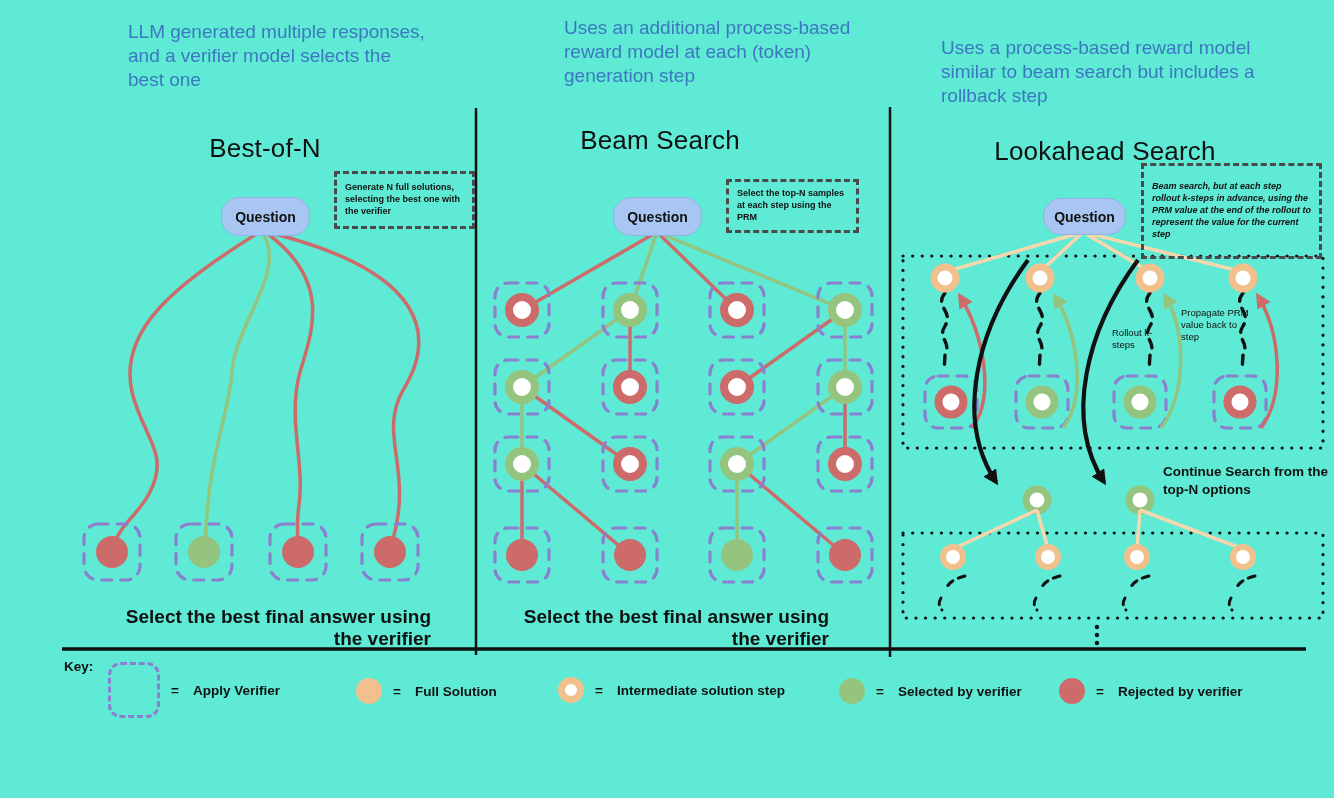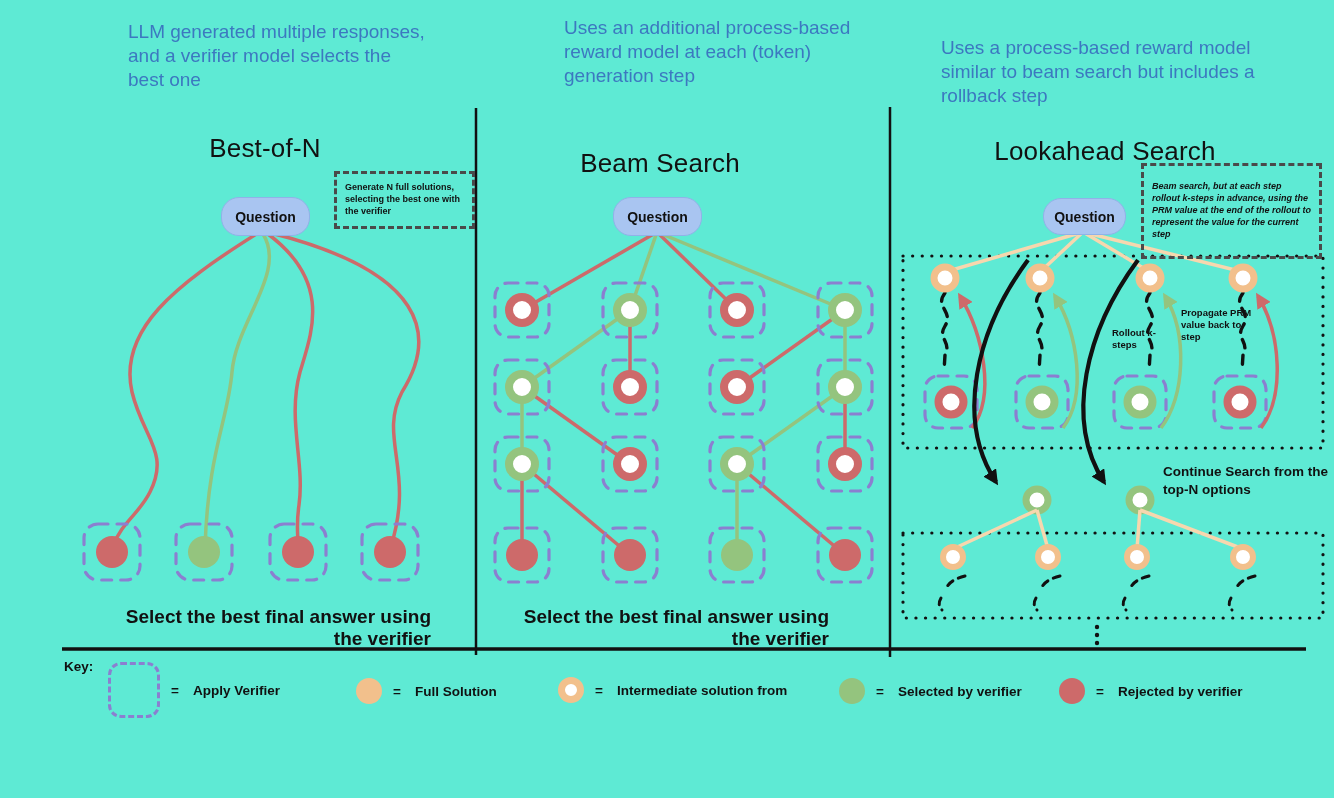--- a/index.html
+++ b/index.html
@@ -5,21 +5,21 @@
   html,body{margin:0;padding:0;background:#ffffff;font-family:"Liberation Sans",sans-serif;}
   .canvas{position:relative;width:1334px;height:798px;background:#5eead4;overflow:hidden;}
   svg.art{position:absolute;left:0;top:0;width:1334px;height:798px;}
   .ann{position:absolute;font-size:19px;line-height:1.26;font-weight:400;color:var(--blue);}
   .ttl{position:absolute;font-size:26px;color:#111;text-align:center;letter-spacing:.2px;margin-top:12px;}
   .qbox{position:absolute;background:var(--qfill);border:1.5px solid var(--qborder);border-radius:18px;
         display:flex;align-items:center;justify-content:center;font-weight:bold;font-size:14px;color:#111;}
   .note{position:absolute;border:3px dashed #4a4a4a;font-weight:bold;font-size:9px;line-height:1.32;
         color:#111;padding:6px 8px;display:flex;align-items:center;box-sizing:border-box;background:transparent;}
   .cap{position:absolute;font-weight:bold;font-size:19px;text-align:right;color:#111;}
-  .small-label{position:absolute;font-weight:bold;font-size:9.5px;line-height:1.28;color:#111;}
+  .small-label{position:absolute;font-weight:normal;font-size:9.5px;line-height:1.28;color:#111;}
   .mid-label{position:absolute;font-weight:bold;font-size:13.5px;line-height:1.32;color:#111;}
   .lg-key{position:absolute;font-weight:bold;font-size:13.5px;color:#111;text-align:right;}
   .lg-item{position:absolute;display:flex;align-items:center;gap:11px;font-weight:bold;font-size:13.5px;color:#111;}
   .lg-box{width:46px;height:50px;border:3px dashed var(--purple);border-radius:13px;}
   .lg-dot{width:26px;height:26px;border-radius:50%;}
   .lg-ring{width:12px;height:12px;border:7px solid var(--orange);border-radius:50%;background:#fff;}
   .c-orange{background:var(--orange);}
   .c-green{background:var(--green);}
   .c-red{background:var(--red);}
   .eq{margin-right:3px;}
@@ -162,23 +162,26 @@
   <div class="ttl" style="left:100px;top:121px;width:330px;">Best-of-N</div>
   <div class="qbox" style="left:221px;top:197px;width:87px;height:37px;">
     <span>Question</span>
   </div>
   <div class="note" style="left:334px;top:171px;width:141px;height:58px;">
     <span>Generate N full solutions, selecting the best one with the verifier</span>
   </div>
   <div class="cap" style="left:96px;top:606px;width:335px;">Select the best final answer using the verifier</div>
 
   <div class="ann" style="left:516px;top:16px;width:320px;margin-left:48px;">Uses an additional process-based reward model at each (token) generation step</div>
-  <div class="ttl" style="left:495px;top:136px;width:330px;">Beam Search</div>
+  <div class="ttl" style="left:495px;top:113px;width:330px;">Beam Search</div>
   <div class="qbox" style="left:613px;top:197px;width:87px;height:37px;">
     <span>Question</span>
+  </div>
+  <div class="note" style="left:726px;top:179px;width:133px;height:54px;">
+    <span>Select the top-N samples at each step using the PRM</span>
   </div>
   <div class="cap" style="left:494px;top:606px;width:335px;">Select the best final answer using the verifier</div>
 
   <div class="ann" style="left:941px;top:36px;width:330px;">Uses a process-based reward model similar to beam search but includes a rollback step</div>
   <div class="ttl" style="left:935px;top:124px;width:340px;">Lookahead Search</div>
   <div class="qbox" style="left:1043px;top:198px;width:81px;height:35px;">
     <span>Question</span>
   </div>
   <div class="note" style="left:1141px;top:163px;width:181px;height:96px;font-style:italic;">
     <span>Beam search, but at each step rollout k-steps in advance, using the PRM value at the end of the rollout to represent the value for the current step</span>
@@ -197,21 +200,21 @@
 
   <div class="lg-item" style="left:356px;top:678px;">
     <div class="lg-dot c-orange"></div>
     <span class="eq">=</span>
     <span>Full Solution</span>
   </div>
 
   <div class="lg-item" style="left:558px;top:677px;">
     <div class="lg-ring"></div>
     <span class="eq">=</span>
-    <span>Intermediate solution from</span>
+    <span>Intermediate solution step</span>
   </div>
 
   <div class="lg-item" style="left:839px;top:678px;">
     <div class="lg-dot c-green"></div>
     <span class="eq">=</span>
     <span>Selected by verifier</span>
   </div>
 
   <div class="lg-item" style="left:1059px;top:678px;">
     <div class="lg-dot c-red"></div>

